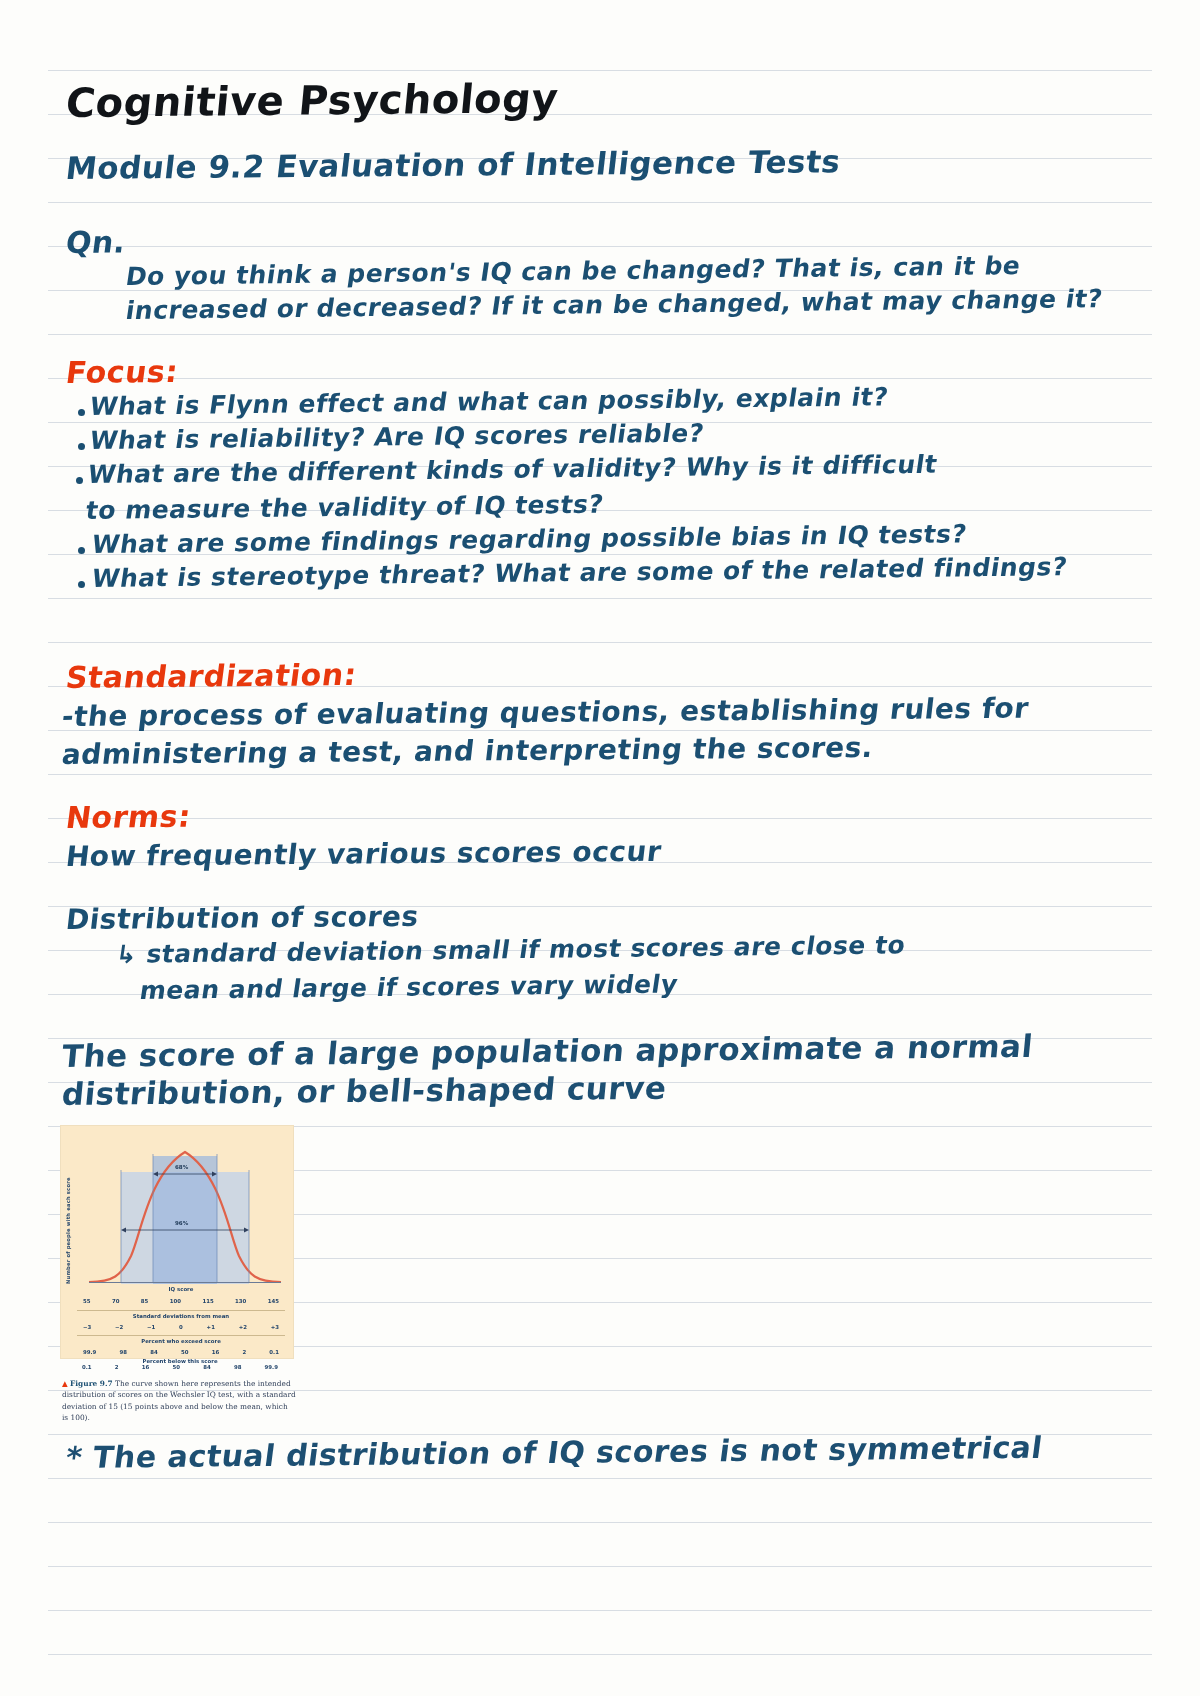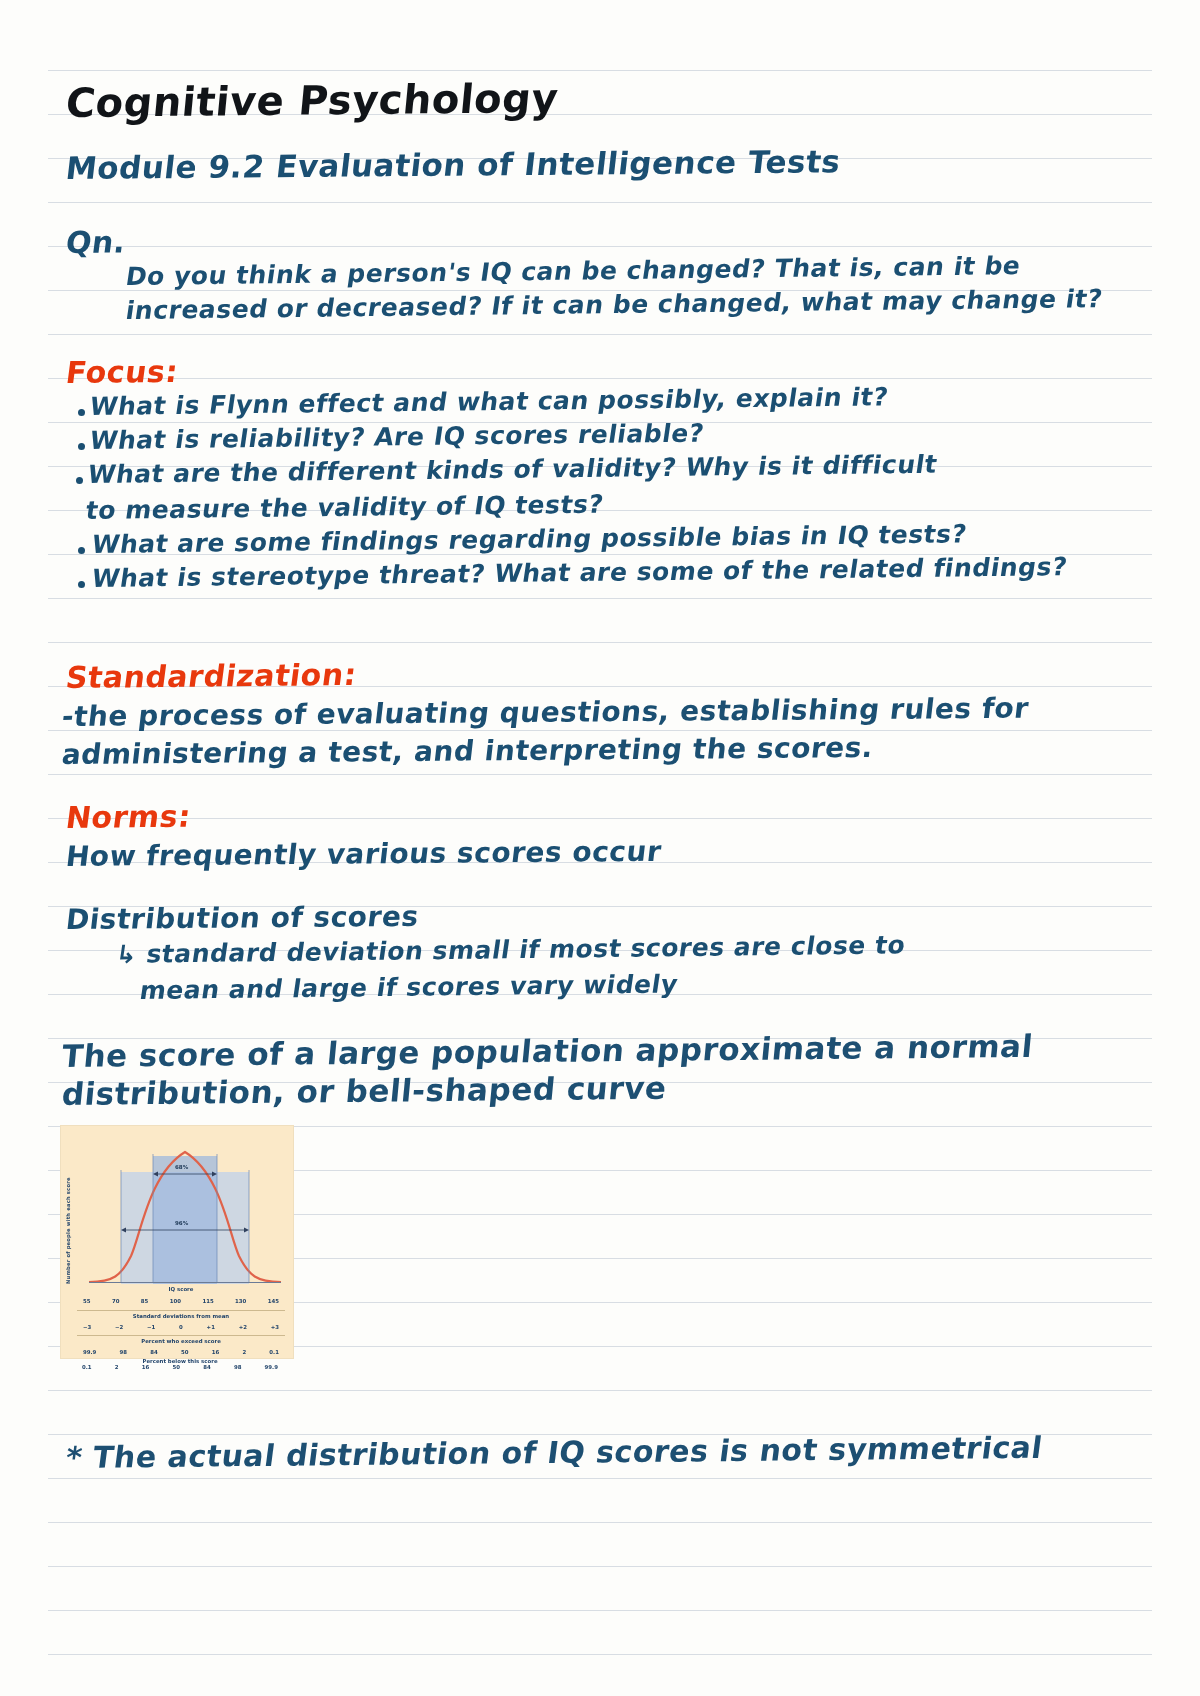--- a/index.html
+++ b/index.html
@@ -327,16 +327,21 @@
       <span>0.1</span>
       <span>2</span>
       <span>16</span>
       <span>50</span>
       <span>84</span>
       <span>98</span>
       <span>99.9</span>
     </div>
   </div>
 
+  <div id="figcap" style="top:1378px;">
+    <span class="tri">▲</span>
+    <span class="lead">Figure 9.7</span>
+    <span>The curve shown here represents the intended distribution of scores on the Wechsler IQ test, with a standard deviation of 15 (15 points above and below the mean, which is 100).</span>
+  </div>
 
   <div class="hw" style="left:66px; top:1440px; font-size:30px; transform:skewX(-8deg) rotate(-0.6deg);">* The actual distribution of IQ scores is not symmetrical</div>
 
 </div>
 
 </body></html>

